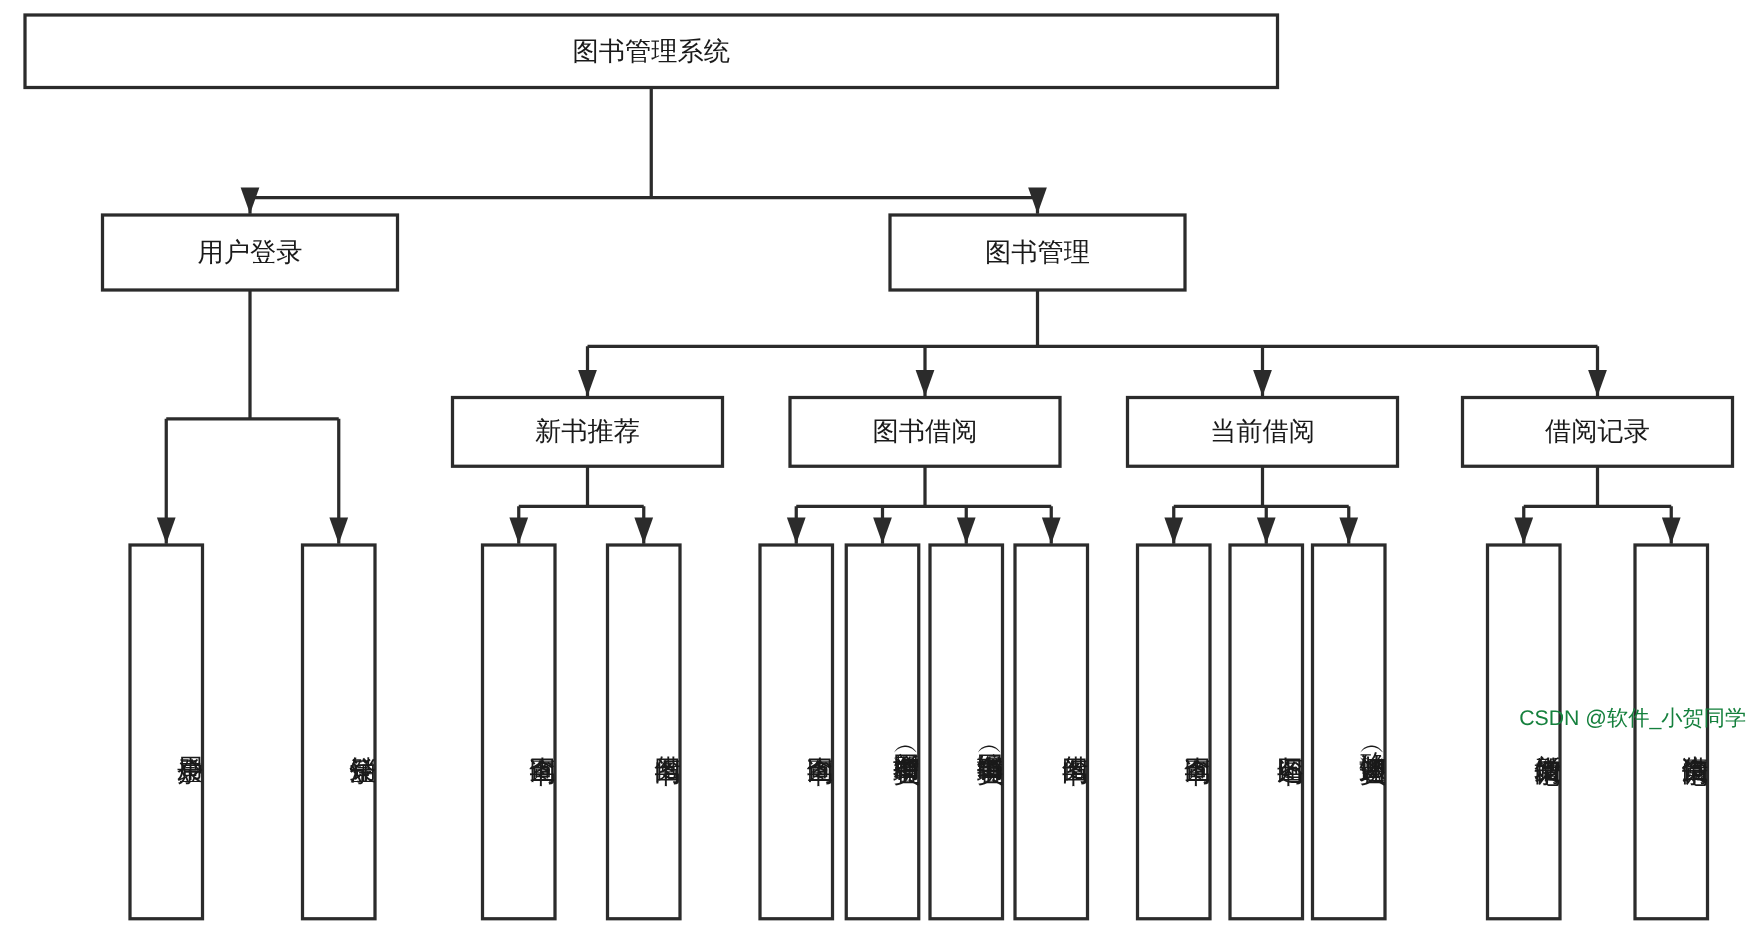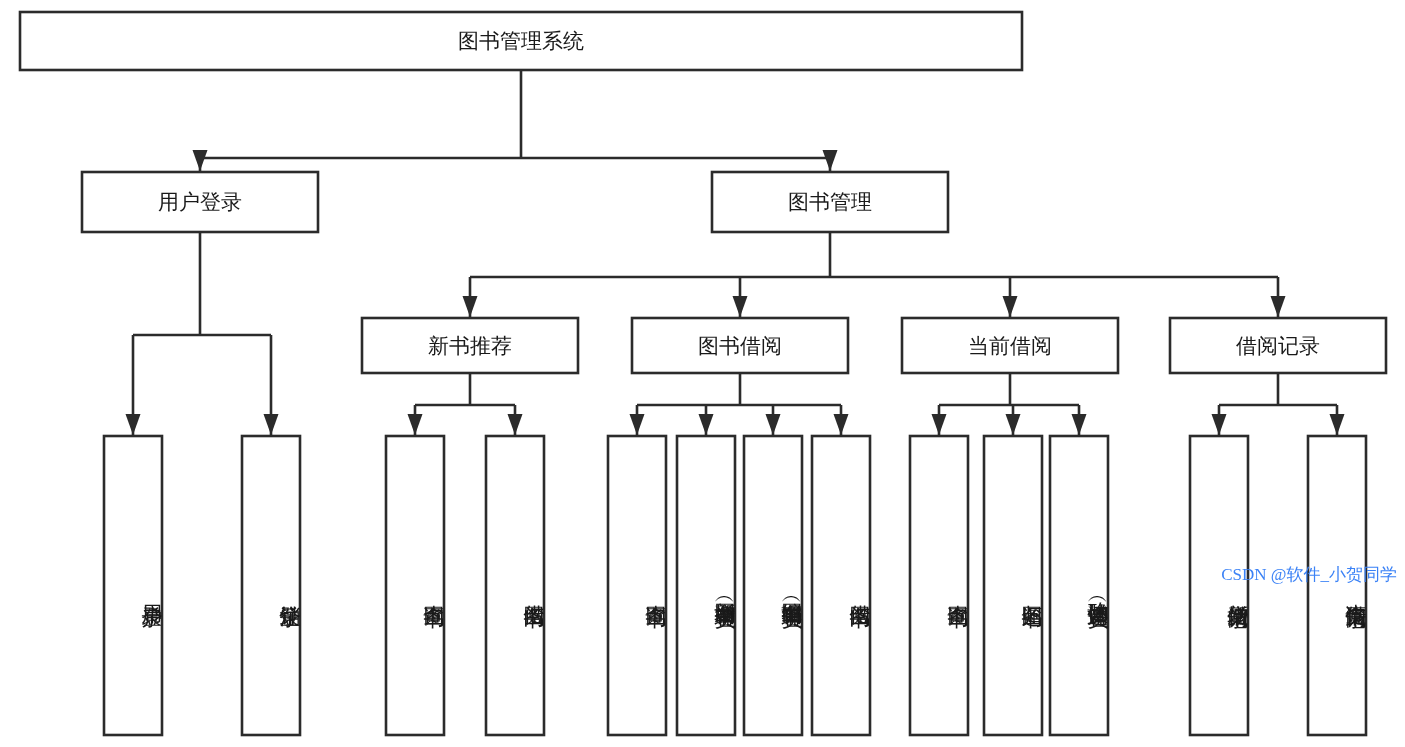--- a/index.html
+++ b/index.html
@@ -60,23 +60,23 @@
     white-space: nowrap;
     display: flex;
     align-items: flex-start;
     justify-content: center;
     pointer-events: none;
   }
   .watermark {
     position: absolute;
     right: 8px;
     bottom: 4px;
-    font-family: Liberation Serif, serif;
+    font-family: Liberation Sans, sans-serif;
     font-size: 17px;
-    color: #3b82f6;
+    color: #15803d;
     white-space: nowrap;
   }
 </style>
 </head>
 <body>
 
 <div id="diagram-root">
 
   <svg class="flow" viewBox="0 0 1405 747">
     <g id="edge-layer">

